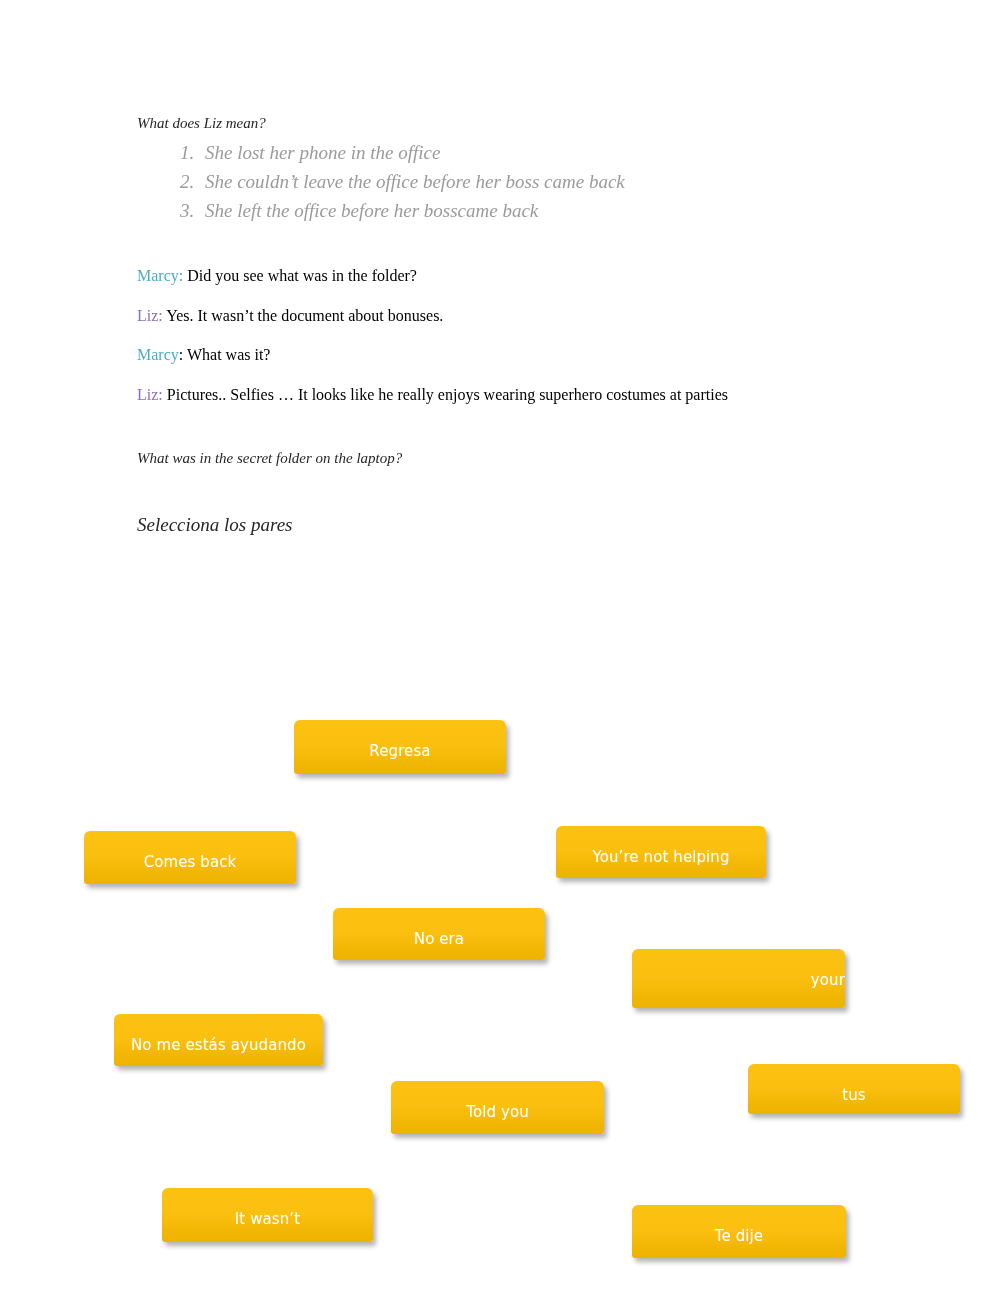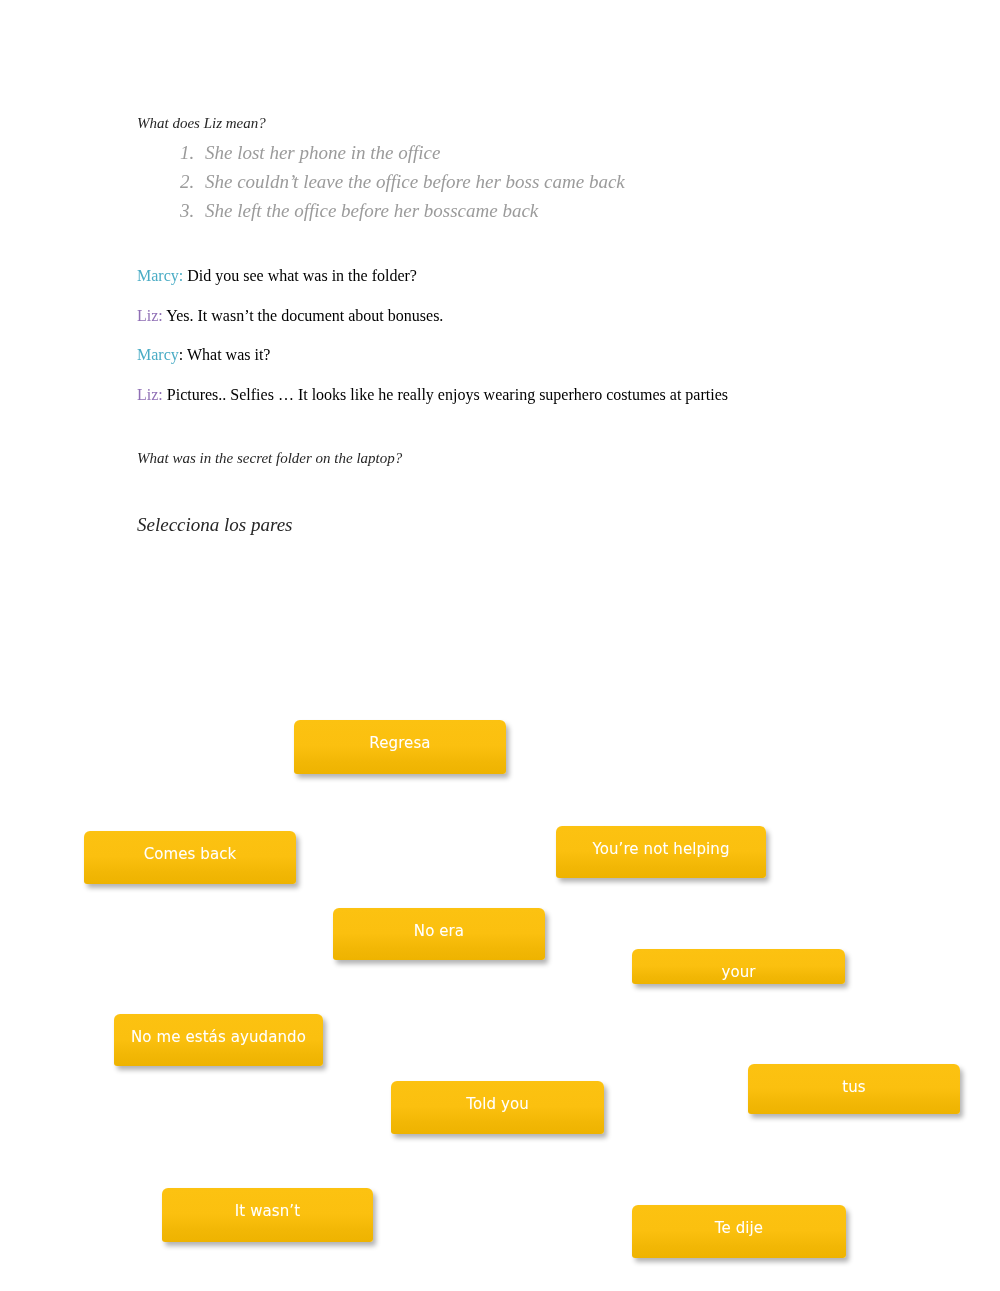--- a/index.html
+++ b/index.html
@@ -86,21 +86,21 @@
 
   .card {
     position: absolute;
     box-sizing: border-box;
     border-radius: 6px 6px 3px 3px;
     background: linear-gradient(180deg, #fcc211 0%, #fbc00f 48%, #f2b705 78%, #eeb300 100%);
     box-shadow: 3px 4px 5px rgba(0,0,0,0.30);
     display: flex;
     align-items: flex-start;
     justify-content: center;
-    padding-top: 16px;
+    padding-top: 24px;
     font-family: "DejaVu Sans", "Liberation Sans", sans-serif;
     font-size: 15px;
     color: #ffffff;
     letter-spacing: 0.1px;
     white-space: nowrap;
     user-select: none;
     cursor: pointer;
   }
   .card .card-label {
     display: block;
@@ -161,21 +161,21 @@
       </div>
       <div class="card" style="left: 556px; top: 826px; width: 210px; height: 52px;">
         <span class="card-label">You’re not helping</span>
       </div>
       <div class="card" style="left: 84px; top: 831px; width: 212px; height: 53px;">
         <span class="card-label">Comes back</span>
       </div>
       <div class="card" style="left: 333px; top: 908px; width: 212px; height: 52px;">
         <span class="card-label">No era</span>
       </div>
-      <div class="card" style="left: 632px; top: 949px; width: 213px; height: 35px;">
+      <div class="card" style="left: 632px; top: 949px; width: 213px; height: 59px; justify-content: flex-end;">
         <span class="card-label">your</span>
       </div>
       <div class="card" style="left: 114px; top: 1014px; width: 209px; height: 52px;">
         <span class="card-label">No me estás ayudando</span>
       </div>
       <div class="card" style="left: 748px; top: 1064px; width: 212px; height: 50px;">
         <span class="card-label">tus</span>
       </div>
       <div class="card" style="left: 391px; top: 1081px; width: 213px; height: 53px;">
         <span class="card-label">Told you</span>

